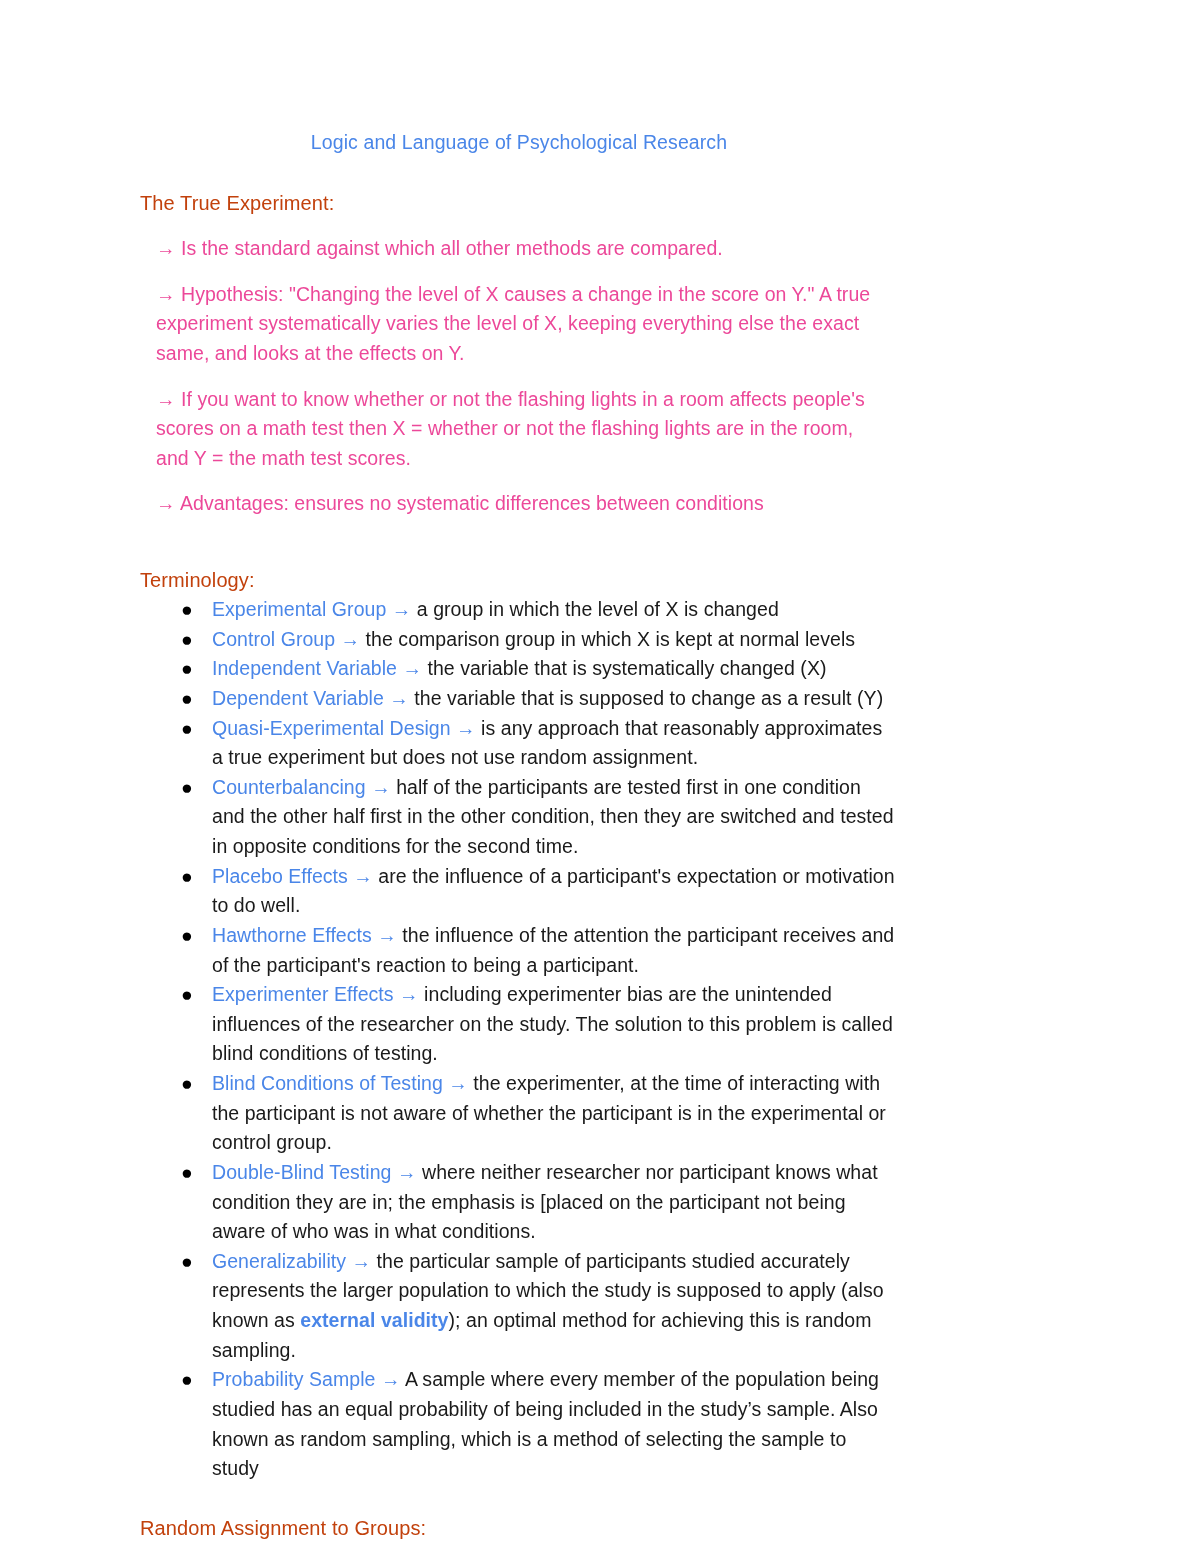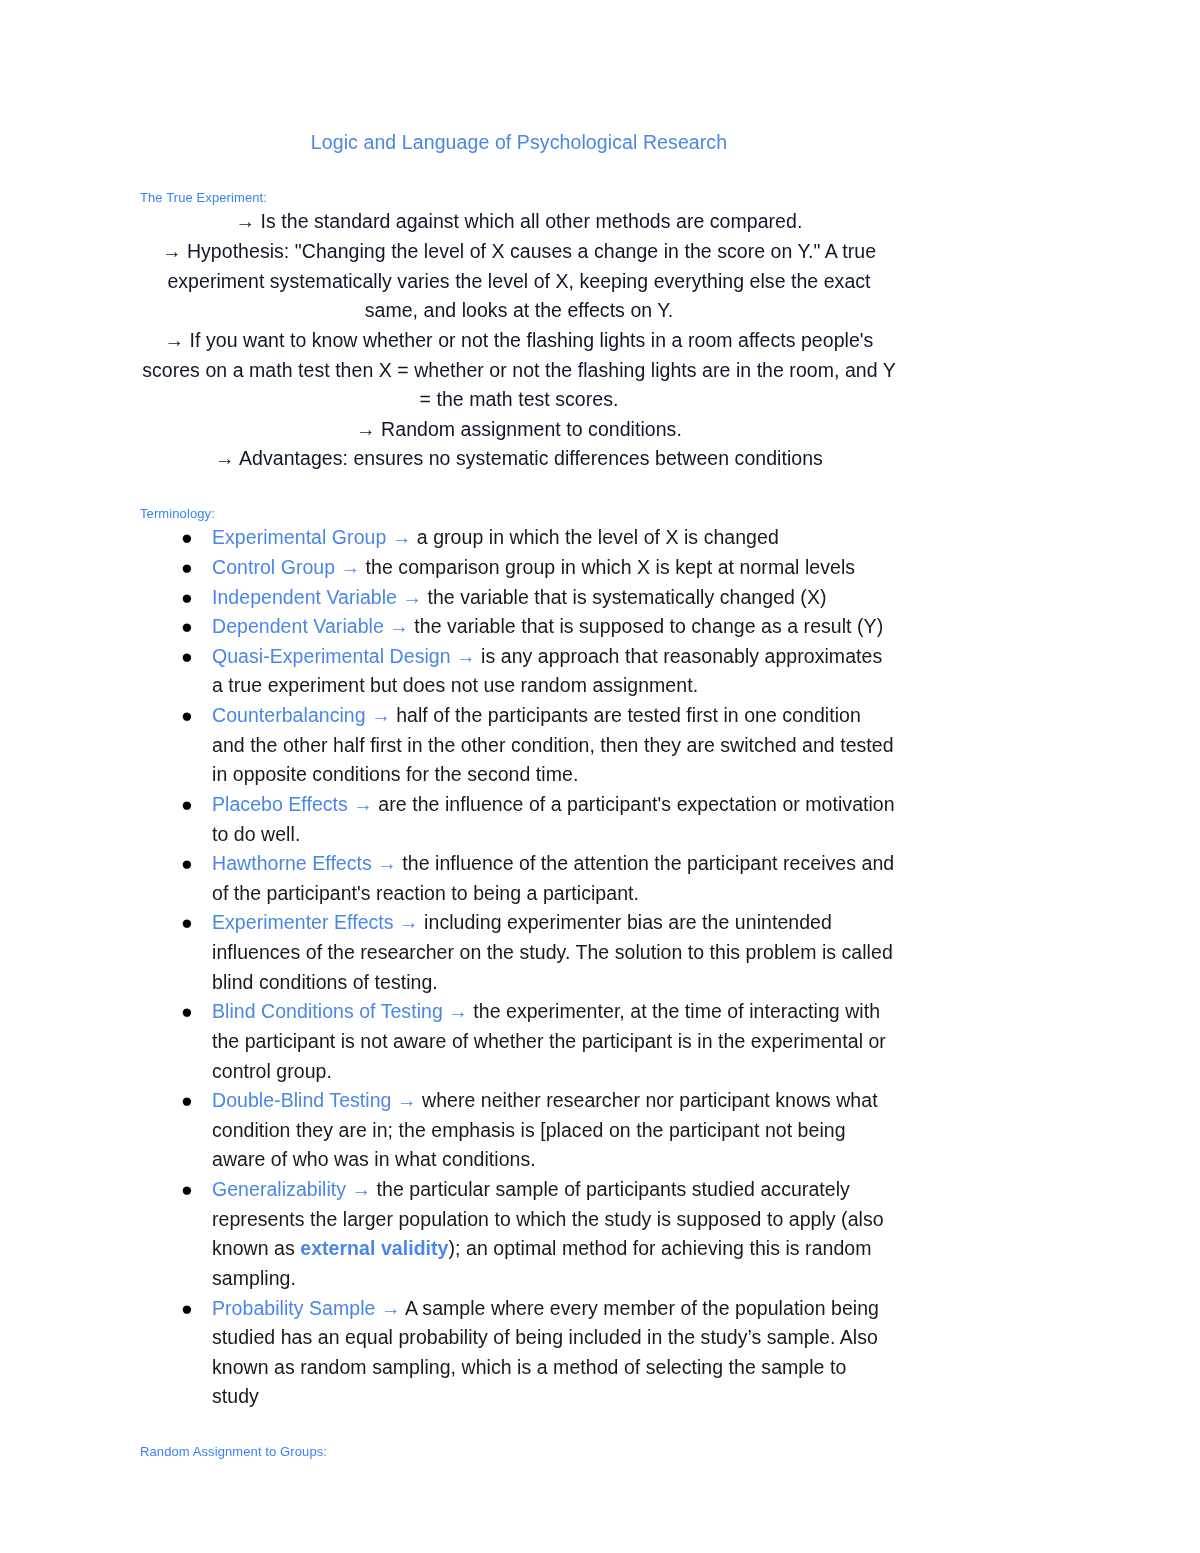--- a/index.html
+++ b/index.html
@@ -23,33 +23,32 @@
   }
   .doc-title {
     color: #4a86e8;
     font-size: 19.5px;
     text-align: center;
     line-height: 1.52;
     margin: 0 0 30px 0;
     letter-spacing: 0.1px;
   }
   .section-heading {
-    color: #3b82f6;
-    font-size: 13px;
+    color: #c2410c;
+    font-size: 20px;
     line-height: 1.52;
     margin: 0;
     letter-spacing: 0.1px;
   }
   p.para {
-    color: #0f172a;
+    color: #ec4899;
     font-size: 19.5px;
     line-height: 1.52;
-    margin: 0;
+    margin: 16px;
     letter-spacing: 0.05px;
-    text-align: center;
   }
   .blank-line {
     height: 29.6px;
   }
   ul.term-list {
     list-style: none;
     margin: 0;
     padding: 0;
   }
   ul.term-list > li {
@@ -85,21 +84,20 @@
 <div class="page">
 
   <div class="doc-title">Logic and Language of Psychological Research</div>
 
   <div class="section-heading">The True Experiment:</div>
 
   <div>
     <p class="para">→ Is the standard against which all other methods are compared.</p>
     <p class="para">→ Hypothesis: "Changing the level of X causes a change in the score on Y." A true experiment systematically varies the level of X, keeping everything else the exact same, and looks at the effects on Y.</p>
     <p class="para">→ If you want to know whether or not the flashing lights in a room affects people's scores on a math test then X = whether or not the flashing lights are in the room, and Y = the math test scores.</p>
-    <p class="para">→ Random assignment to conditions.</p>
     <p class="para">→ Advantages: ensures no systematic differences between conditions</p>
   </div>
 
   <div class="blank-line"></div>
 
   <div class="section-heading">Terminology:</div>
 
   <ul class="term-list">
     <li>
       <span class="bullet-mark">●</span>

